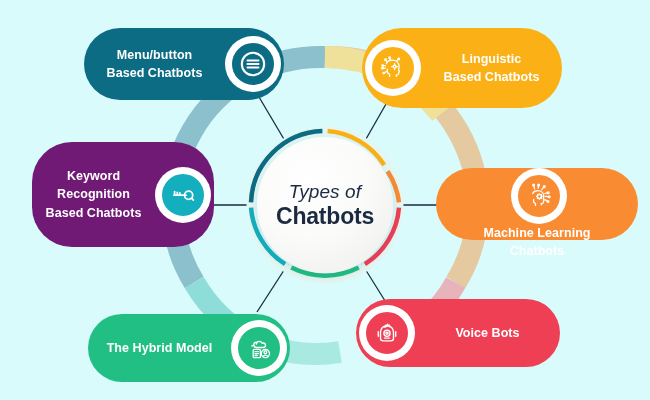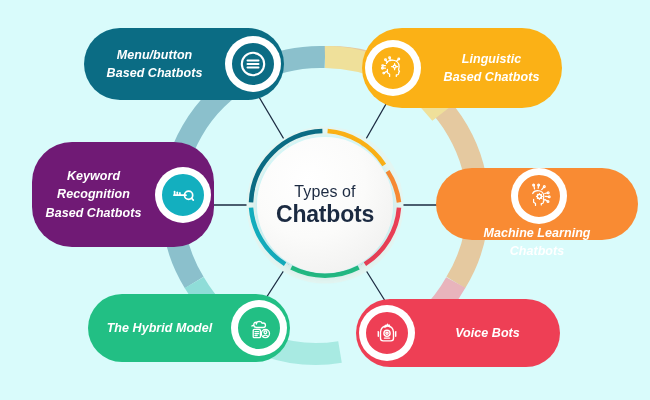--- a/index.html
+++ b/index.html
@@ -24,21 +24,21 @@
   .layer {
     position: absolute;
     left: 0;
     top: 0;
     width: 650px;
     height: 400px;
   }
   #ring-layer   { z-index: 1; }
   #line-layer   { z-index: 2; }
   #center-layer { z-index: 3; }
-  #pill-layer   { z-index: 4; font-style: italic; }
+  #pill-layer   { z-index: 4; }
 
   
   .center-hub {
     position: absolute;
     left: 243px;
     top: 123px;
     width: 164px;
     height: 164px;
   }
   .center-disc {
@@ -50,25 +50,26 @@
     border-radius: 50%;
     background: radial-gradient(circle at 38% 32%, #ffffff 0%, #fbfbfa 45%, #ececeb 100%);
     box-shadow: 0 3px 10px rgba(40,70,90,0.13);
     display: flex;
     flex-direction: column;
     align-items: center;
     justify-content: center;
     box-sizing: border-box;
   }
   .center-title-top {
-    font-size: 16px;
+    font-size: 19px;
     color: #1d2b42;
     letter-spacing: .1px;
     line-height: 1.05;
     margin-bottom: 2px;
+    font-style: italic;
   }
   .center-title-main {
     font-size: 23px;
     font-weight: bold;
     color: #1b2a41;
     letter-spacing: -.2px;
     line-height: 1.05;
   }
 
   
@@ -115,21 +116,21 @@
 
   
   .pill.icon-right  .pill-badge { margin-right: 3px; }
   .pill.icon-left   .pill-badge { margin-left: 3px; }
 
   
   #pill-menu      { left: 84px;  top: 28px;  width: 200px; height: 72px; background: #0b6c84; }
   #pill-linguistic{ left: 362px; top: 28px;  width: 200px; height: 80px; background: #fbb116; }
   #pill-keyword   { left: 32px;  top: 142px; width: 182px; height: 105px; background: #701a75; }
   #pill-ml        { left: 436px; top: 168px; width: 202px; height: 72px; background: #f98b33; flex-direction: column; }
-  #pill-hybrid    { left: 88px;  top: 294px; width: 202px; height: 68px; background: #22bf84; }
+  #pill-hybrid    { left: 88px;  top: 314px; width: 202px; height: 68px; background: #22bf84; }
   #pill-voice     { left: 356px; top: 299px; width: 204px; height: 68px; background: #ee3f55; }
 
   #pill-menu       .pill-badge-inner { background: #0b6c84; }
   #pill-linguistic .pill-badge-inner { background: #fbb116; }
   #pill-keyword    .pill-badge-inner { background: #13afbf; }
   #pill-ml         .pill-badge-inner { background: #f98b33; }
   #pill-hybrid     .pill-badge-inner { background: #22bf84; }
   #pill-voice      .pill-badge-inner { background: #ee3f55; }
 </style>
 </head>

